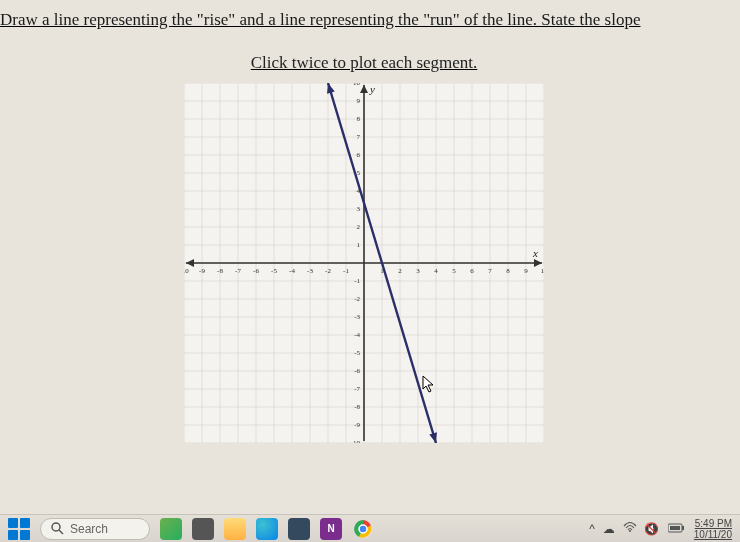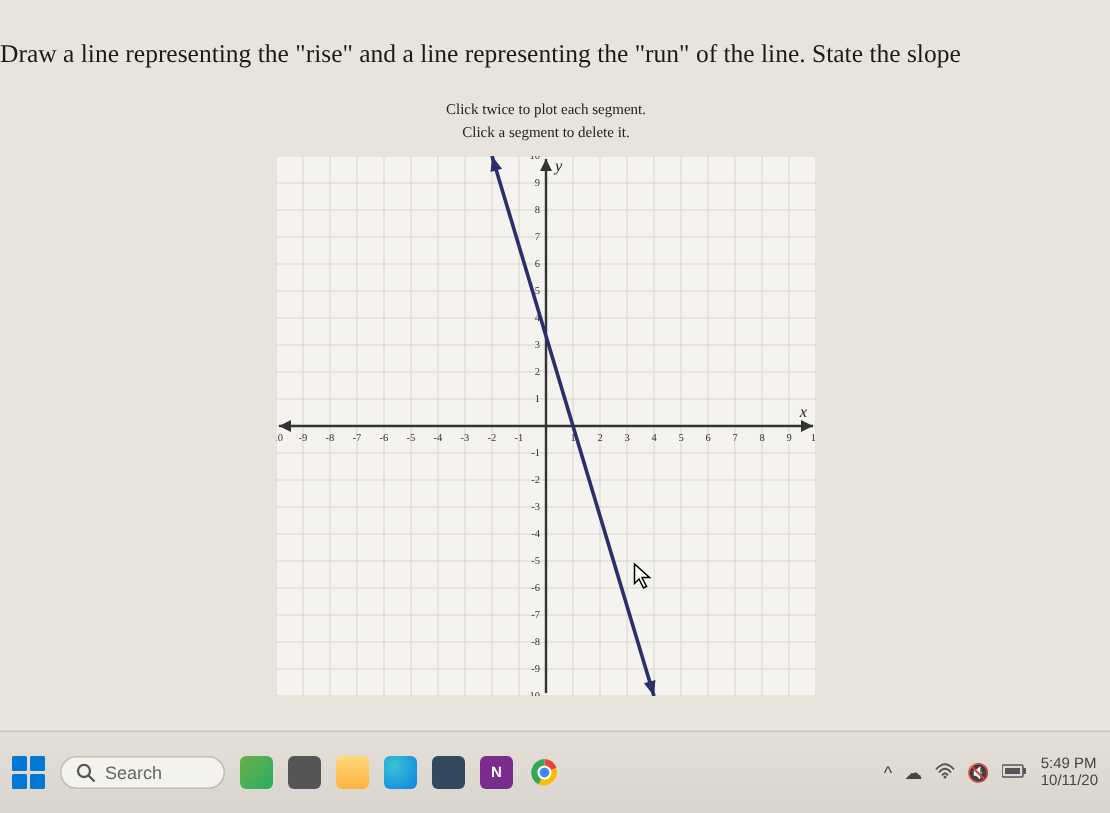--- a/index.html
+++ b/index.html
@@ -1,42 +1,41 @@
 <!DOCTYPE html>
 <html><head>
   <meta charset="utf-8">
   <style>
     * { margin: 0; padding: 0; box-sizing: border-box; }
     body { font-family: Georgia, 'Times New Roman', serif; background: #e8e4dc; width: 740px; height: 542px; overflow: hidden; position: relative; }
-    .content { padding: 24px 12px 0 0; }
+    .content { padding: 8px 12px 0 0; text-decoration: underline; }
     .problem-text { font-size: 17px; color: #1a1a1a; line-height: 1.4; margin-bottom: 18px; }
-    .instructions { text-align: center; font-size: 10px; color: #222; line-height: 1.5; margin-bottom: 8px; }
+    .instructions { text-align: center; font-size: 17px; color: #222; line-height: 1.5; margin-bottom: 8px; }
     .graph-wrap { display: flex; justify-content: center; }
     .graph { position: relative; width: 360px; height: 360px; background: #f5f3ef; }
     .graph svg { display: block; }
-    .taskbar { position: absolute; bottom: 0; left: 0; right: 0; height: 55px; background: linear-gradient(0deg,#d9d5ce,#e4e0d8); border-top: 1px solid #c8c4bc; display: flex; align-items: center; padding: 0 8px; gap: 10px; font-family: 'Segoe UI', sans-serif; font-size: 12px; }
+    .taskbar { position: absolute; bottom: 0; left: 0; right: 0; height: 28px; background: linear-gradient(0deg,#d9d5ce,#e4e0d8); border-top: 1px solid #c8c4bc; display: flex; align-items: center; padding: 0 8px; gap: 10px; font-family: 'Segoe UI', sans-serif; font-size: 12px; }
     .start-btn { width: 22px; height: 22px; display: grid; grid-template-columns: 1fr 1fr; grid-template-rows: 1fr 1fr; gap: 2px; cursor: pointer; }
     .start-btn div { border-radius: 1px; }
     .search-box { display: flex; align-items: center; gap: 6px; background: #f4f2ed; border: 1px solid #c0bcb4; border-radius: 14px; padding: 3px 10px; min-width: 110px; cursor: text; }
     .tb-icon { width: 22px; height: 22px; border-radius: 4px; display: flex; align-items: center; justify-content: center; cursor: pointer; }
     .tb-spacer { flex: 1; }
     .tray { display: flex; align-items: center; gap: 8px; color: #444; }
-    .tray .clock { font-size: 10px; line-height: 1.1; }
+    .tray .clock { text-align: right; font-size: 10px; line-height: 1.1; text-decoration: underline; }
     .cursor { position: absolute; pointer-events: none; }
   </style>
 </head>
 <body>
 
 <div class="content">
   <div class="problem-text">
     <span>Draw a line representing the "rise" and a line representing the "run" of the line. State the slope</span><br>
   </div>
   <div class="instructions">
     <span>Click twice to plot each segment.</span><br>
-    <span>Click a segment to delete it.</span>
   </div>
   <div class="graph-wrap">
     <div class="graph">
       <svg id="gridsvg" width="360" height="360">
           <line x1="0" y1="0" x2="0" y2="360" stroke="#d6d2ca" stroke-width="0.6"></line>
           <line x1="18" y1="0" x2="18" y2="360" stroke="#d6d2ca" stroke-width="0.6"></line>
           <line x1="36" y1="0" x2="36" y2="360" stroke="#d6d2ca" stroke-width="0.6"></line>
           <line x1="54" y1="0" x2="54" y2="360" stroke="#d6d2ca" stroke-width="0.6"></line>
           <line x1="72" y1="0" x2="72" y2="360" stroke="#d6d2ca" stroke-width="0.6"></line>
           <line x1="90" y1="0" x2="90" y2="360" stroke="#d6d2ca" stroke-width="0.6"></line>

